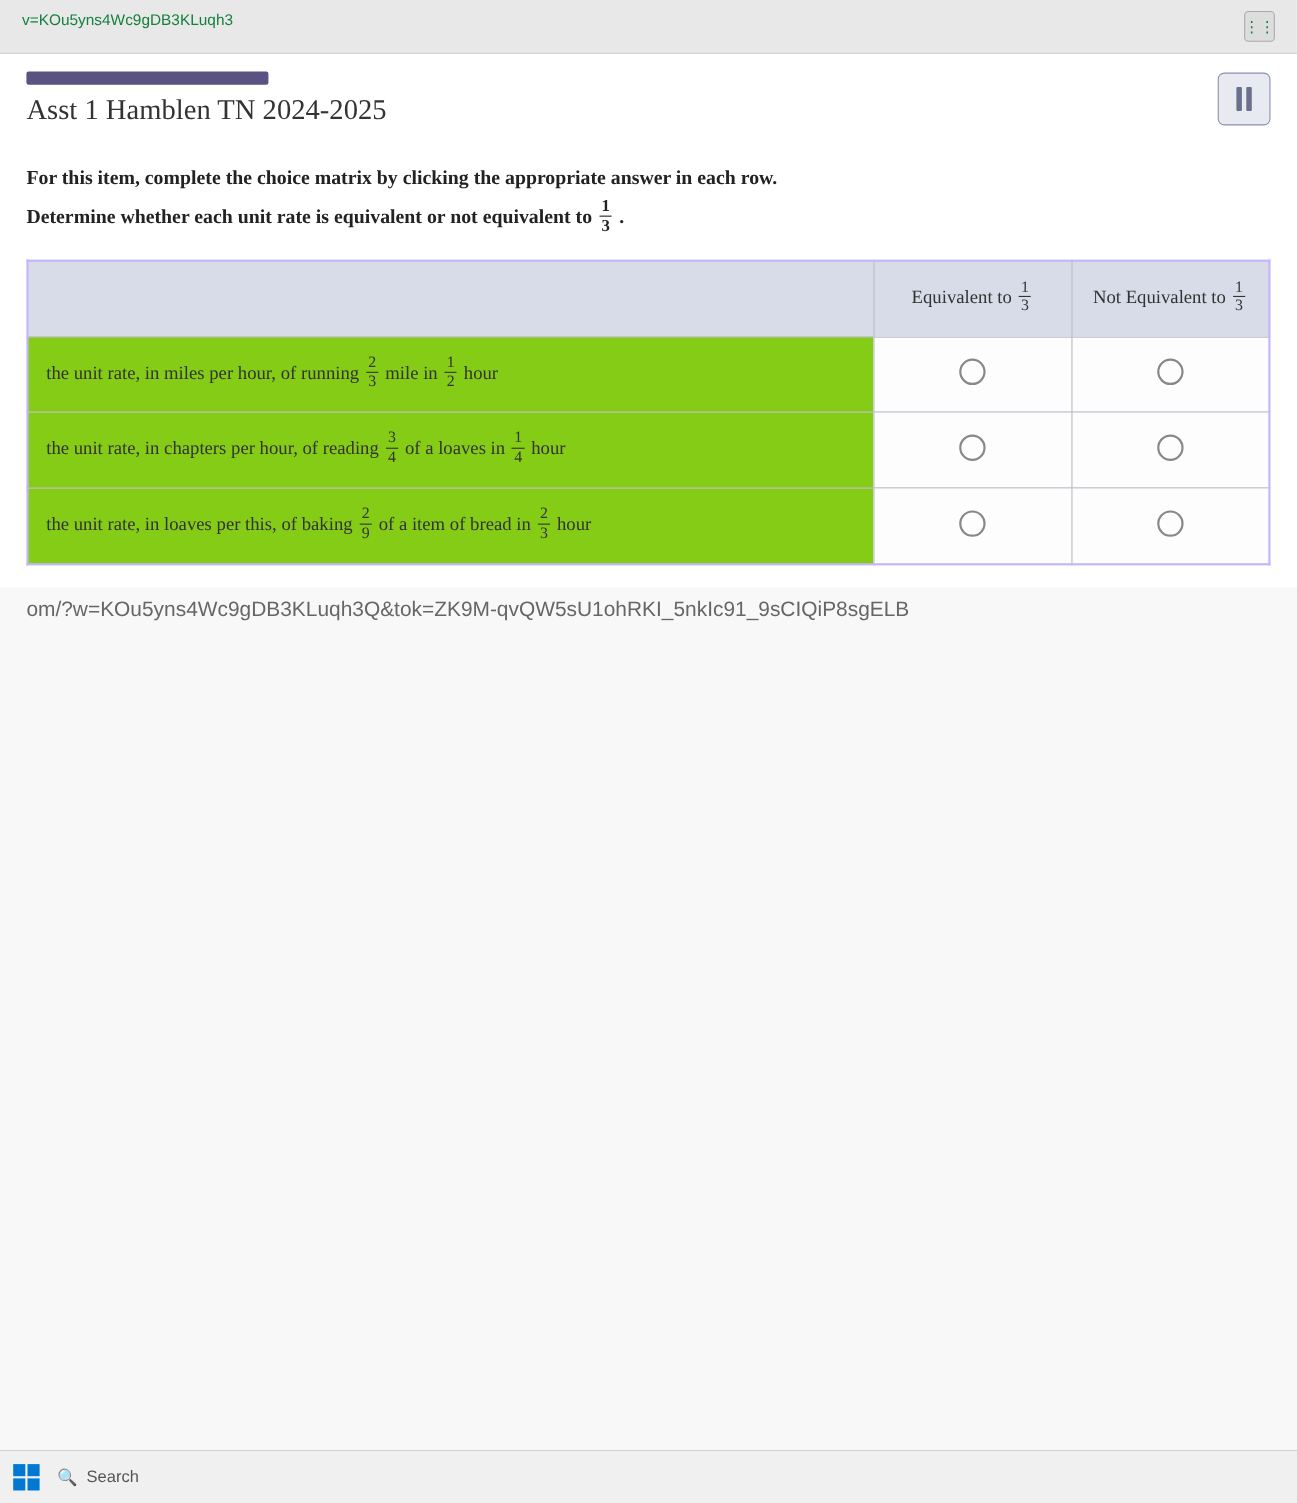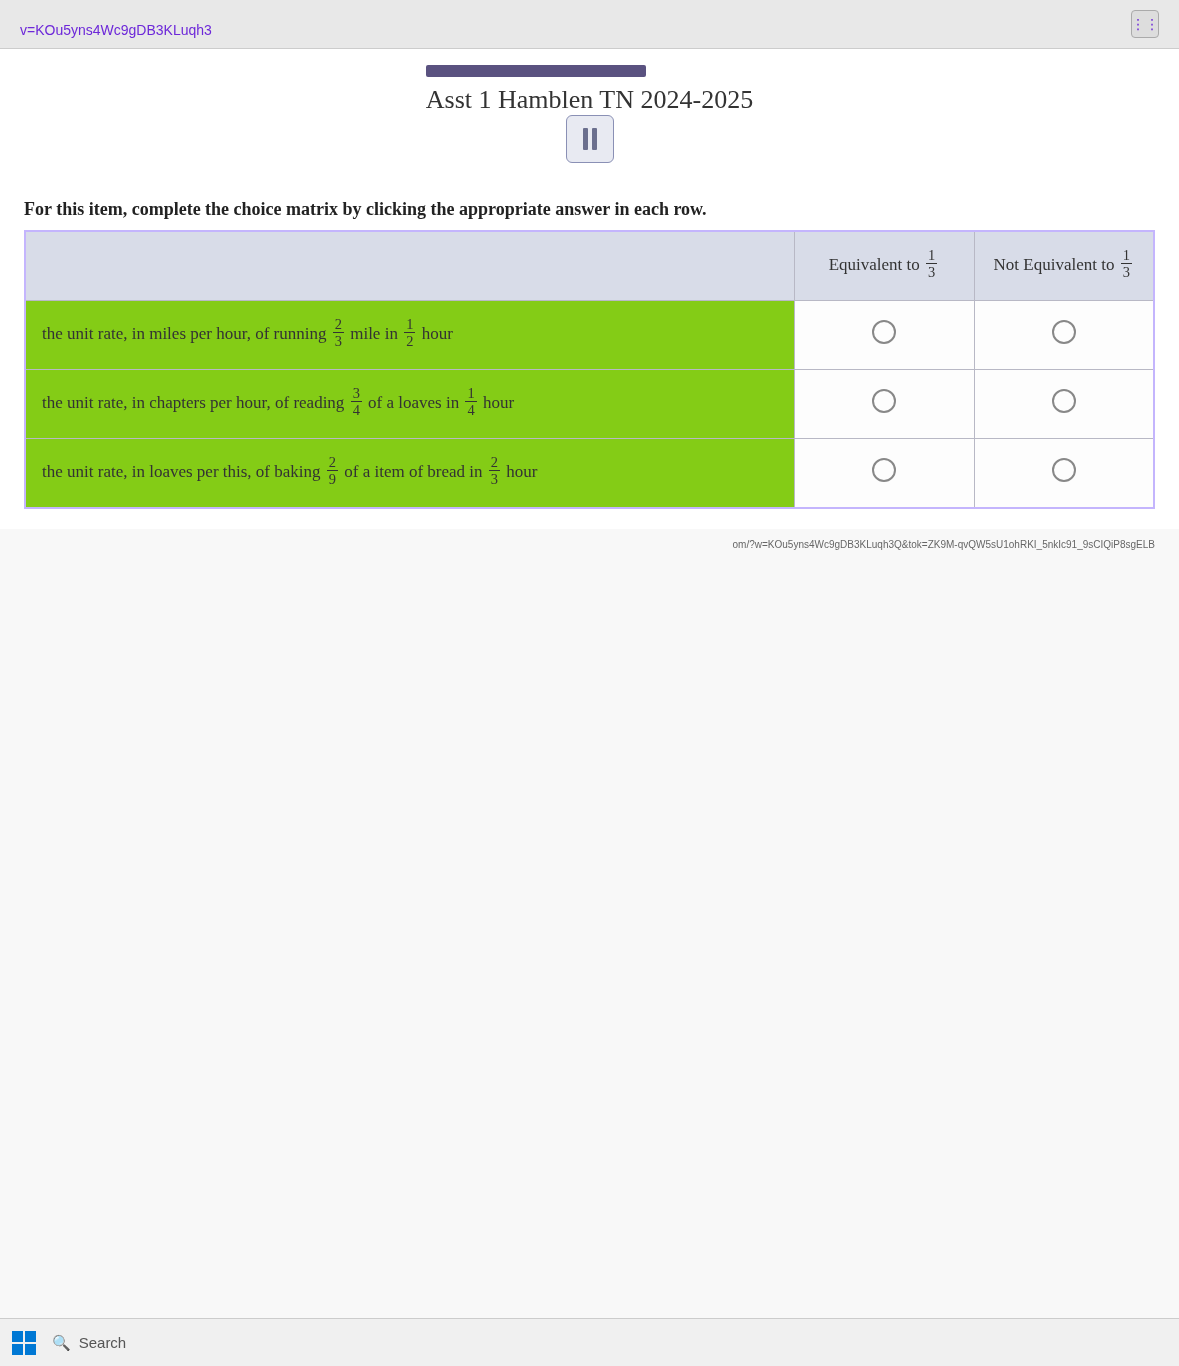--- a/index.html
+++ b/index.html
@@ -13,24 +13,24 @@
       padding: 0;
       width: 1179px;
       height: 1366px;
       overflow: hidden;
     }
     .browser-bar {
       background: #e8e8e8;
       padding: 10px 20px;
       font-family: Arial, sans-serif;
       font-size: 14px;
-      color: #6d28d9;
+      color: #15803d;
       display: flex;
       justify-content: space-between;
-      align-items: flex-end;
+      align-items: flex-start;
       border-bottom: 1px solid #ccc;
     }
     .url-text {
       flex: 1;
       overflow: hidden;
       white-space: nowrap;
       text-overflow: ellipsis;
     }
     .browser-icon {
       width: 28px;
@@ -43,21 +43,20 @@
       align-items: center;
       justify-content: center;
       font-size: 14px;
     }
     .header-section {
       padding: 16px 24px;
       background: white;
       display: flex;
       justify-content: center;
       align-items: center;
-      flex-direction: column;
     }
     .title-area {
       flex: 1;
     }
     .progress-bar {
       height: 12px;
       background: #5a5280;
       width: 220px;
       border-radius: 2px;
       margin-bottom: 8px;
@@ -187,25 +186,24 @@
       background: #0078d4;
     }
     .search-box {
       display: flex;
       align-items: center;
       gap: 8px;
       color: #555;
       font-size: 15px;
     }
     .url-bottom {
-      font-size: 10px;
+      font-size: 19px;
       color: #666;
       padding: 10px 24px;
       font-family: Arial, sans-serif;
-      text-align: right;
     }
   </style>
 </head>
 <body>
 
 <div class="browser-bar">
   <span class="url-text">v=KOu5yns4Wc9gDB3KLuqh3</span>
   <span class="browser-icon">⋮⋮</span>
 </div>
 
@@ -215,20 +213,23 @@
     <div class="page-title">Asst 1 Hamblen TN 2024-2025</div>
   </div>
   <div class="pause-button">
     <div class="pause-bar"></div>
     <div class="pause-bar"></div>
   </div>
 </div>
 
 <div class="question-container">
   <p class="instruction">For this item, complete the choice matrix by clicking the appropriate answer in each row.</p>
+  <p class="prompt">
+    <span>Determine whether each unit rate is equivalent or not equivalent to </span><span class="frac"><span class="num">1</span><span class="den">3</span></span><span> .</span>
+  </p>
 
   <table class="matrix-table">
     <thead>
       <tr>
         <th></th>
         <th>
           <span>Equivalent to </span><span class="frac"><span class="num">1</span><span class="den">3</span></span>
         </th>
         <th>
           <span>Not Equivalent to </span><span class="frac"><span class="num">1</span><span class="den">3</span></span>

